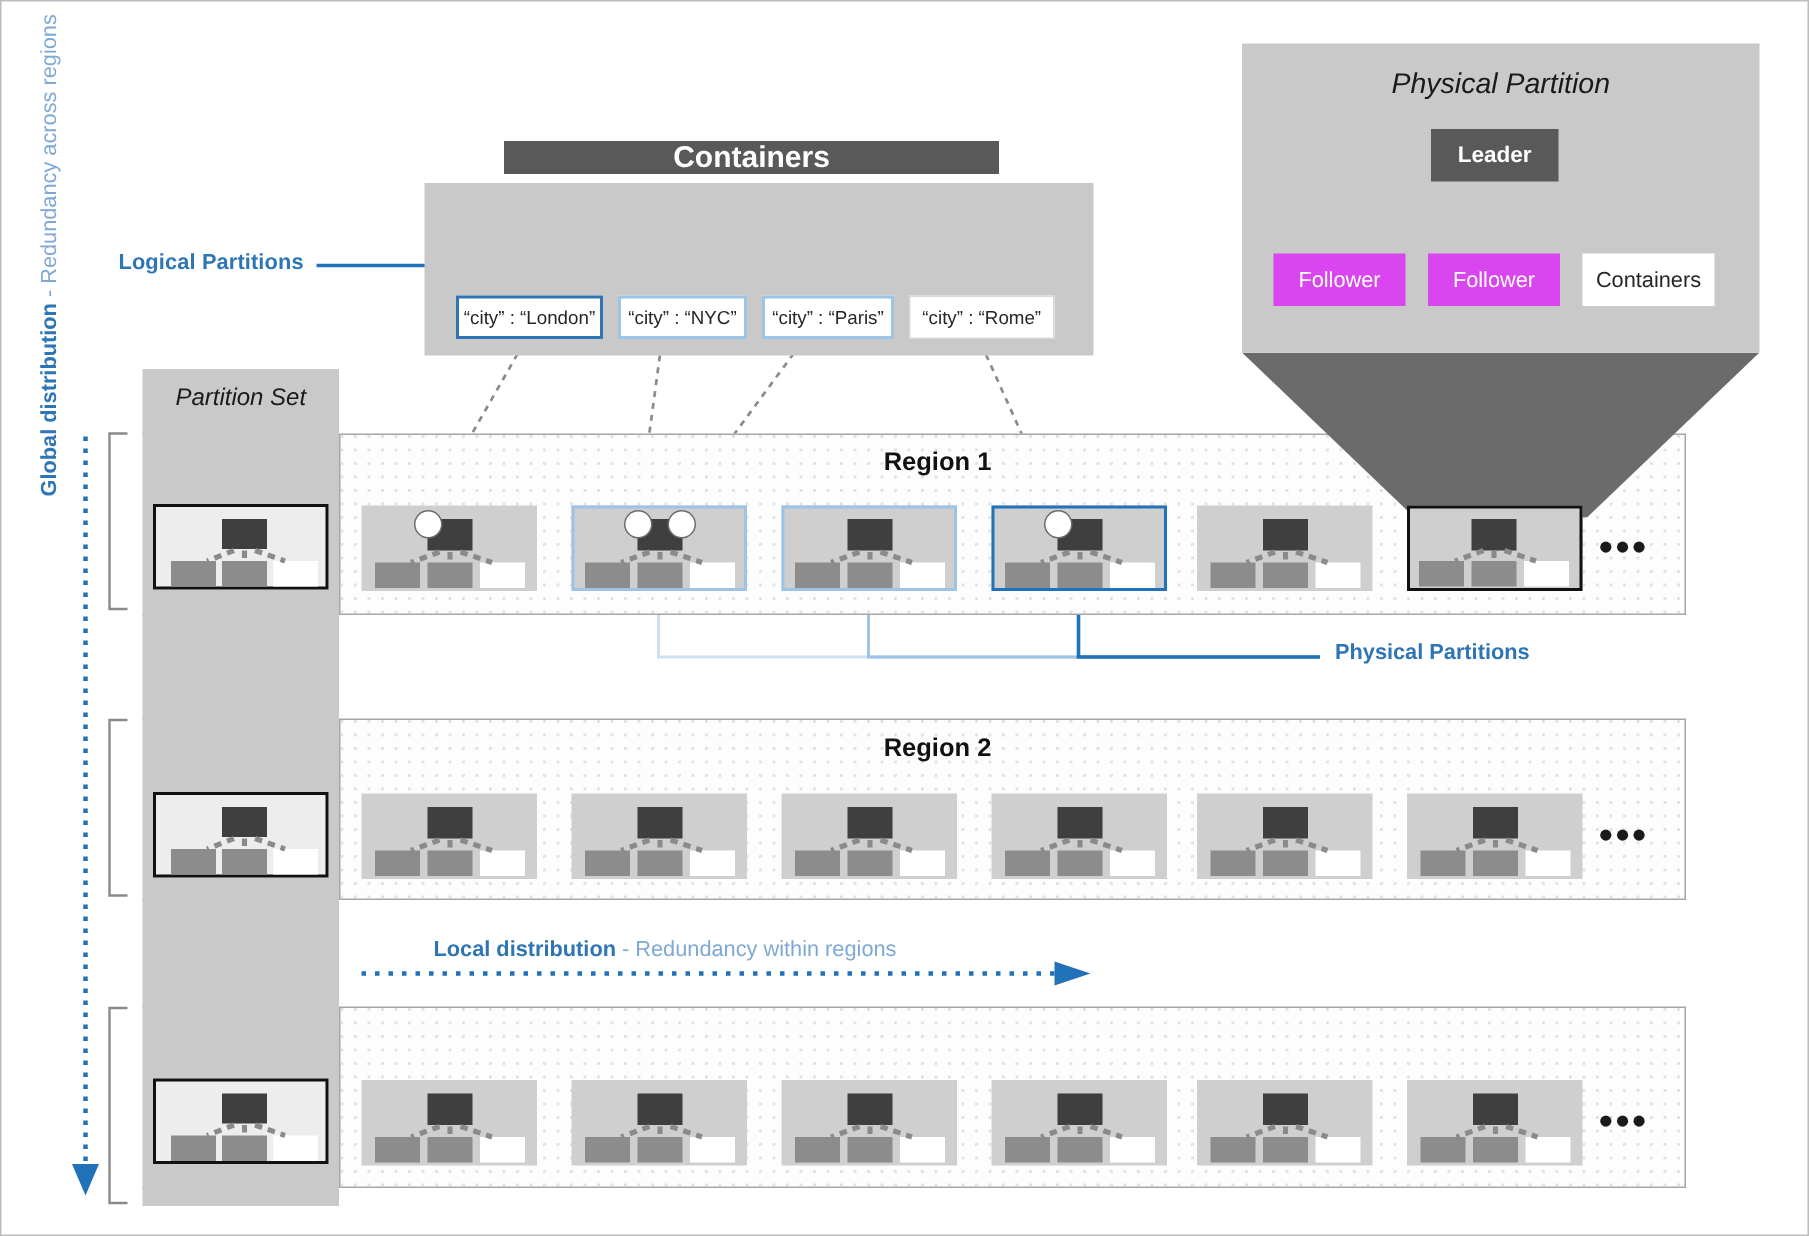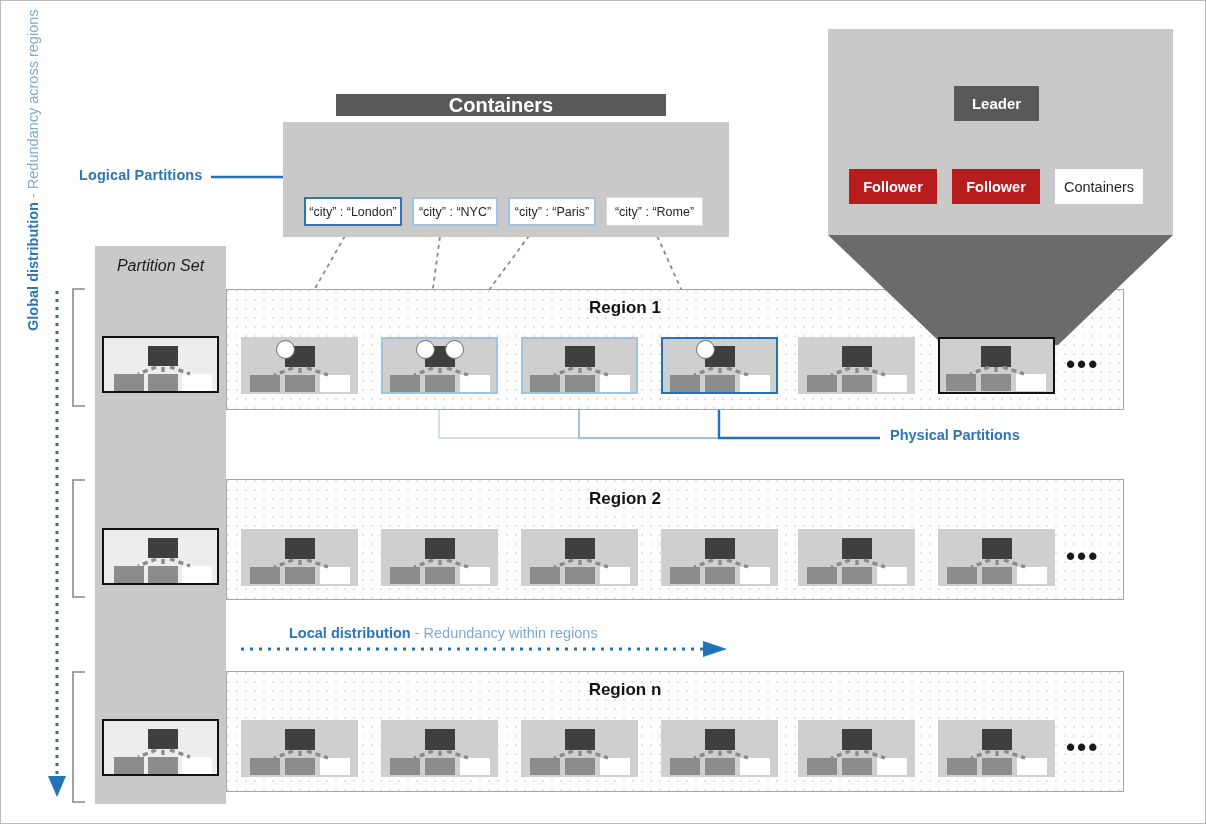--- a/index.html
+++ b/index.html
@@ -64,21 +64,21 @@
   #pp-leader{
     left:953px; top:85px; width:85px; height:35px;
     background:#595959; color:#fff; font-weight:bold; font-size:15px;
     display:flex;align-items:center;justify-content:center; z-index:7;
   }
   .pp-node{
     top:168px; width:88px; height:35px;
     display:flex;align-items:center;justify-content:center;
     font-size:14.5px; z-index:7;
   }
-  .pp-node.follower{background:#b91c1c;color:#ffffff;font-weight:bold;}
+  .pp-node.follower{background:#d946ef;color:#ffffff;font-weight:normal;}
   .pp-node.forwarder{background:#ffffff;color:#262626;}
   #pp-funnel{ left:827px; top:234px; z-index:4; }
 
   
   #pset-col{
     left:94px; top:245px; width:131px; height:558px;
     background:#c9c9c9; z-index:2;
   }
   #pset-title{
     left:94px; top:251px; width:131px; height:28px;
@@ -184,21 +184,20 @@
     <div class="g-forwarder" style="left:78px;top:36px;width:30px;height:17px;"></div>
     <svg class="abs" width="117" height="57" style="left:0;top:0;">
       <path d="M52 29 L34 36" stroke="#8a8a8a" stroke-width="3.4" stroke-dasharray="5,4" fill="none"></path>
       <path d="M59 29 L59 36" stroke="#8a8a8a" stroke-width="3.4" stroke-dasharray="5,4" fill="none"></path>
       <path d="M66 29 L86 36" stroke="#8a8a8a" stroke-width="3.4" stroke-dasharray="5,4" fill="none"></path>
     </svg>
   </div>
 
   <div class="abs region-label" style="top:297px;">Region 1</div>
   <div class="abs region-label" style="top:488px;">Region 2</div>
-  <div class="abs region-label" style="top:679px;">Region n</div>
 
   <div class="abs pcard" style="left:240px;top:336px;">
     <div class="g-leader" style="left:44px;top:9px;width:30px;height:21px;"></div>
     <div class="g-follower" style="left:9px;top:38px;width:30px;height:17px;"></div>
     <div class="g-follower" style="left:44px;top:38px;width:30px;height:17px;"></div>
     <div class="g-forwarder" style="left:79px;top:38px;width:30px;height:17px;"></div>
     <svg class="abs" width="117" height="57" style="left:0;top:0;">
       <path d="M52 31 L33 38" stroke="#8a8a8a" stroke-width="3.4" stroke-dasharray="5,4" fill="none"></path>
       <path d="M59 31 L59 38" stroke="#8a8a8a" stroke-width="3.4" stroke-dasharray="5,4" fill="none"></path>
       <path d="M66 31 L87 38" stroke="#8a8a8a" stroke-width="3.4" stroke-dasharray="5,4" fill="none"></path>
@@ -411,20 +410,21 @@
   <div class="abs" id="containers-header">Containers</div>
 
   <div class="abs lp-chip strong" style="left:303px;width:98px;">“city” : “London”</div>
   <div class="abs lp-chip" style="left:411px;width:86px;">“city” : “NYC”</div>
   <div class="abs lp-chip" style="left:507px;width:88px;">“city” : “Paris”</div>
   <div class="abs lp-chip plain" style="left:605px;width:97px;">“city” : “Rome”</div>
 
   <div class="abs" id="logical-label">Logical Partitions</div>
 
   <div class="abs" id="pp-panel"></div>
+  <div class="abs" id="pp-title">Physical Partition</div>
   <div class="abs" id="pp-leader">Leader</div>
   <div class="abs pp-node follower" style="left:848px;">Follower</div>
   <div class="abs pp-node follower" style="left:951px;">Follower</div>
   <div class="abs pp-node forwarder" style="left:1054px;">Containers</div>
 
   <svg class="abs" id="pp-funnel" width="345" height="110">
     <polygon points="0,0 345,0 230,110 115,110" fill="#6b6b6b"></polygon>
   </svg>
 
   <svg class="overlay">

